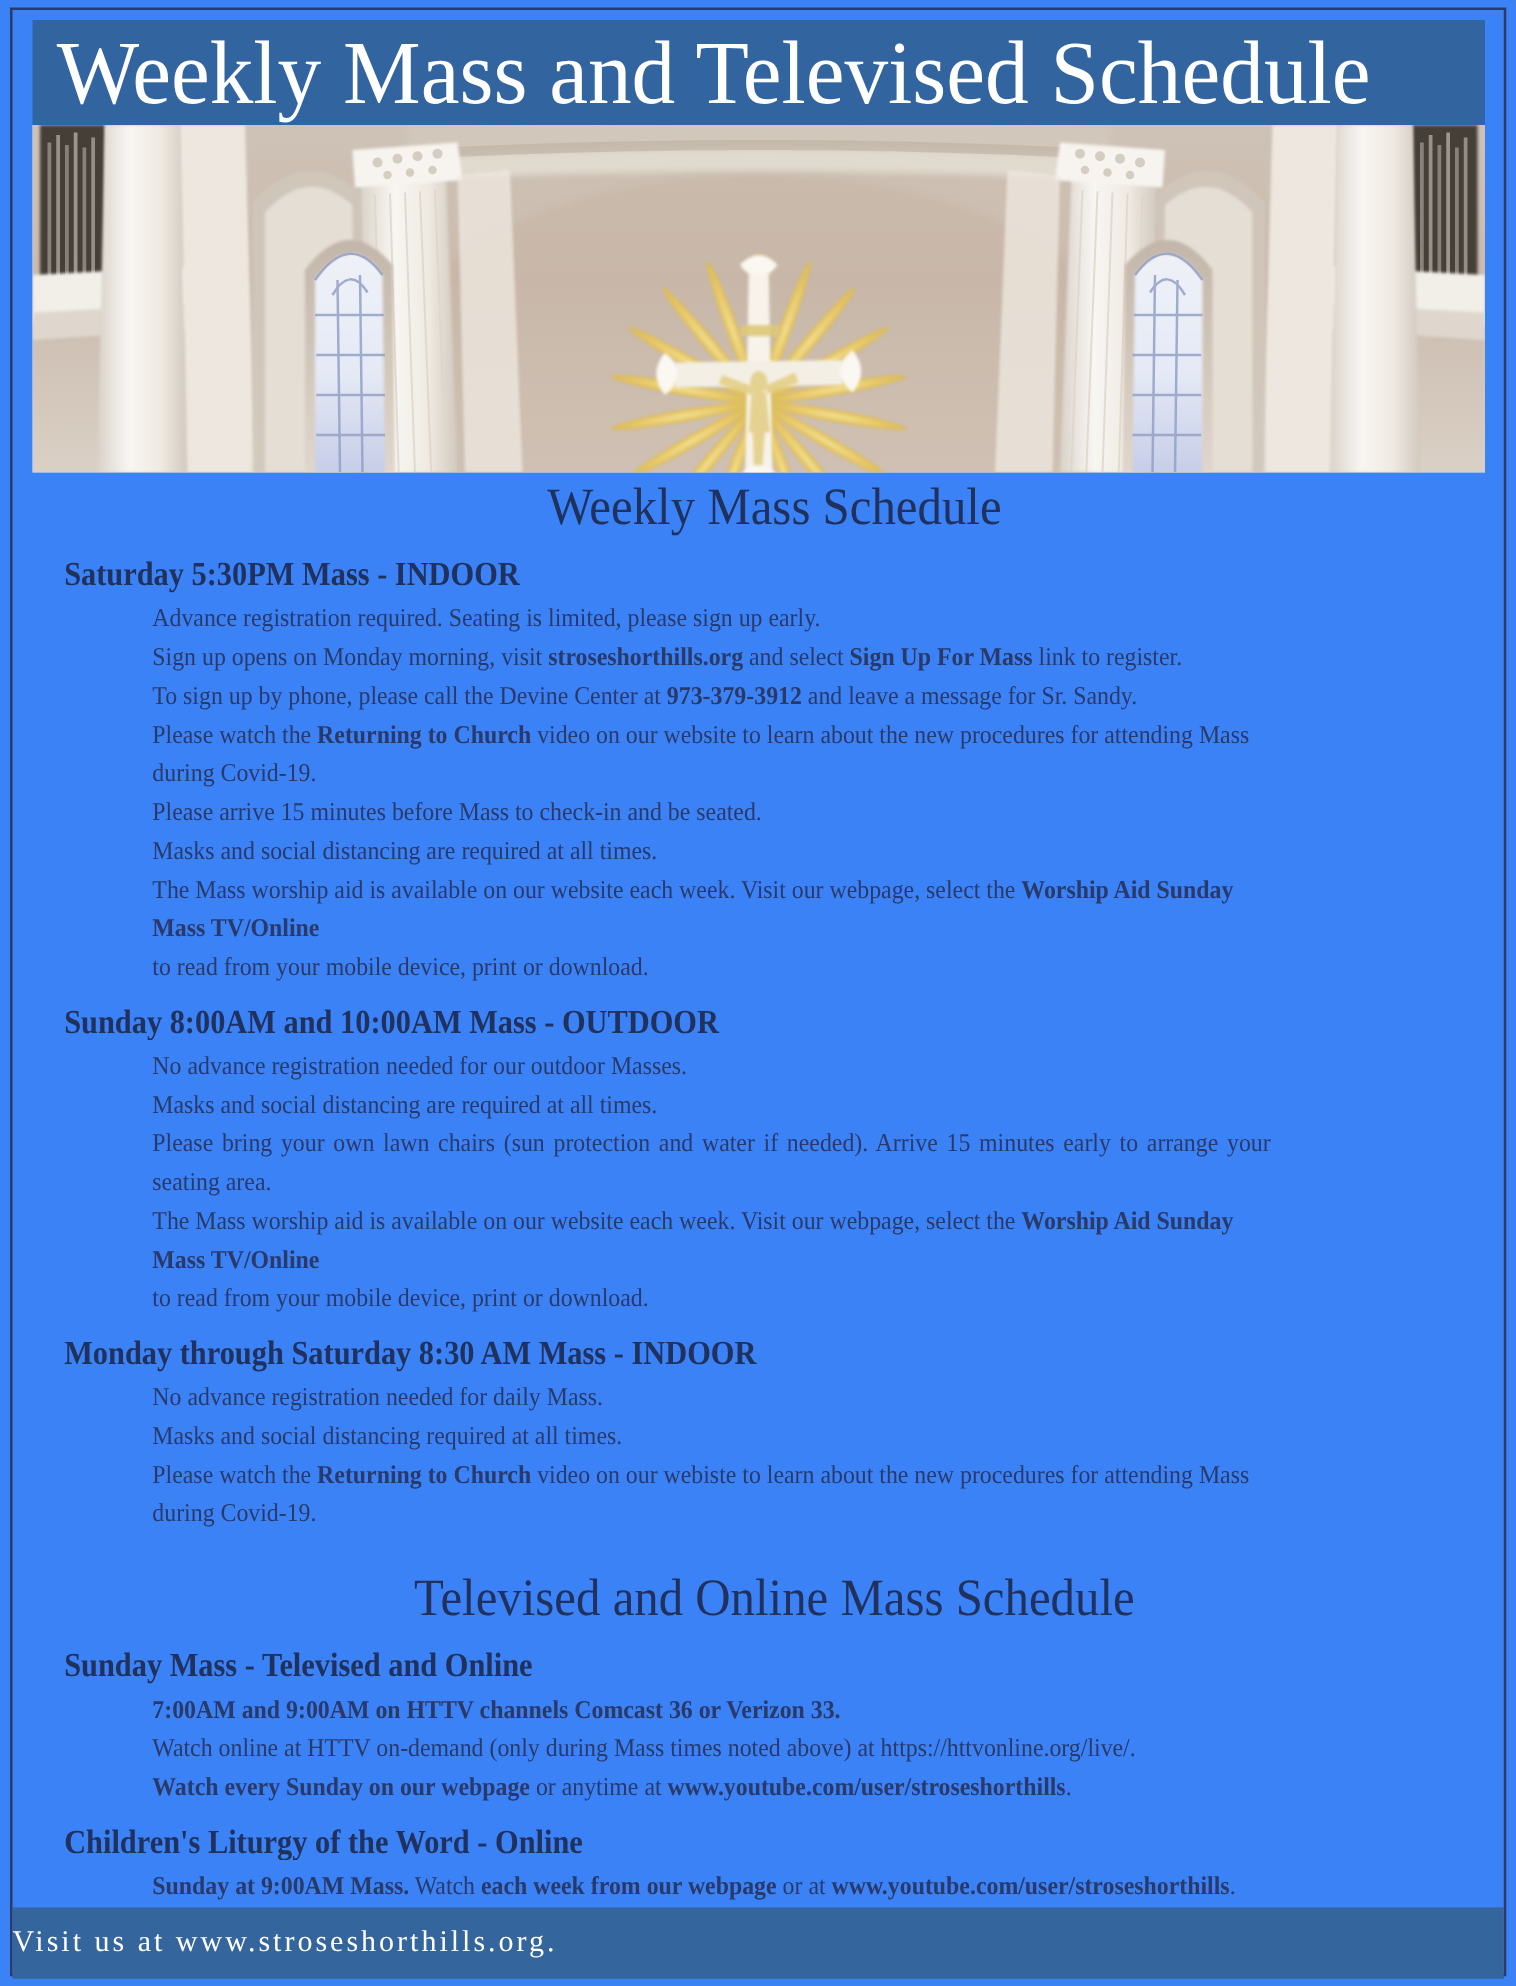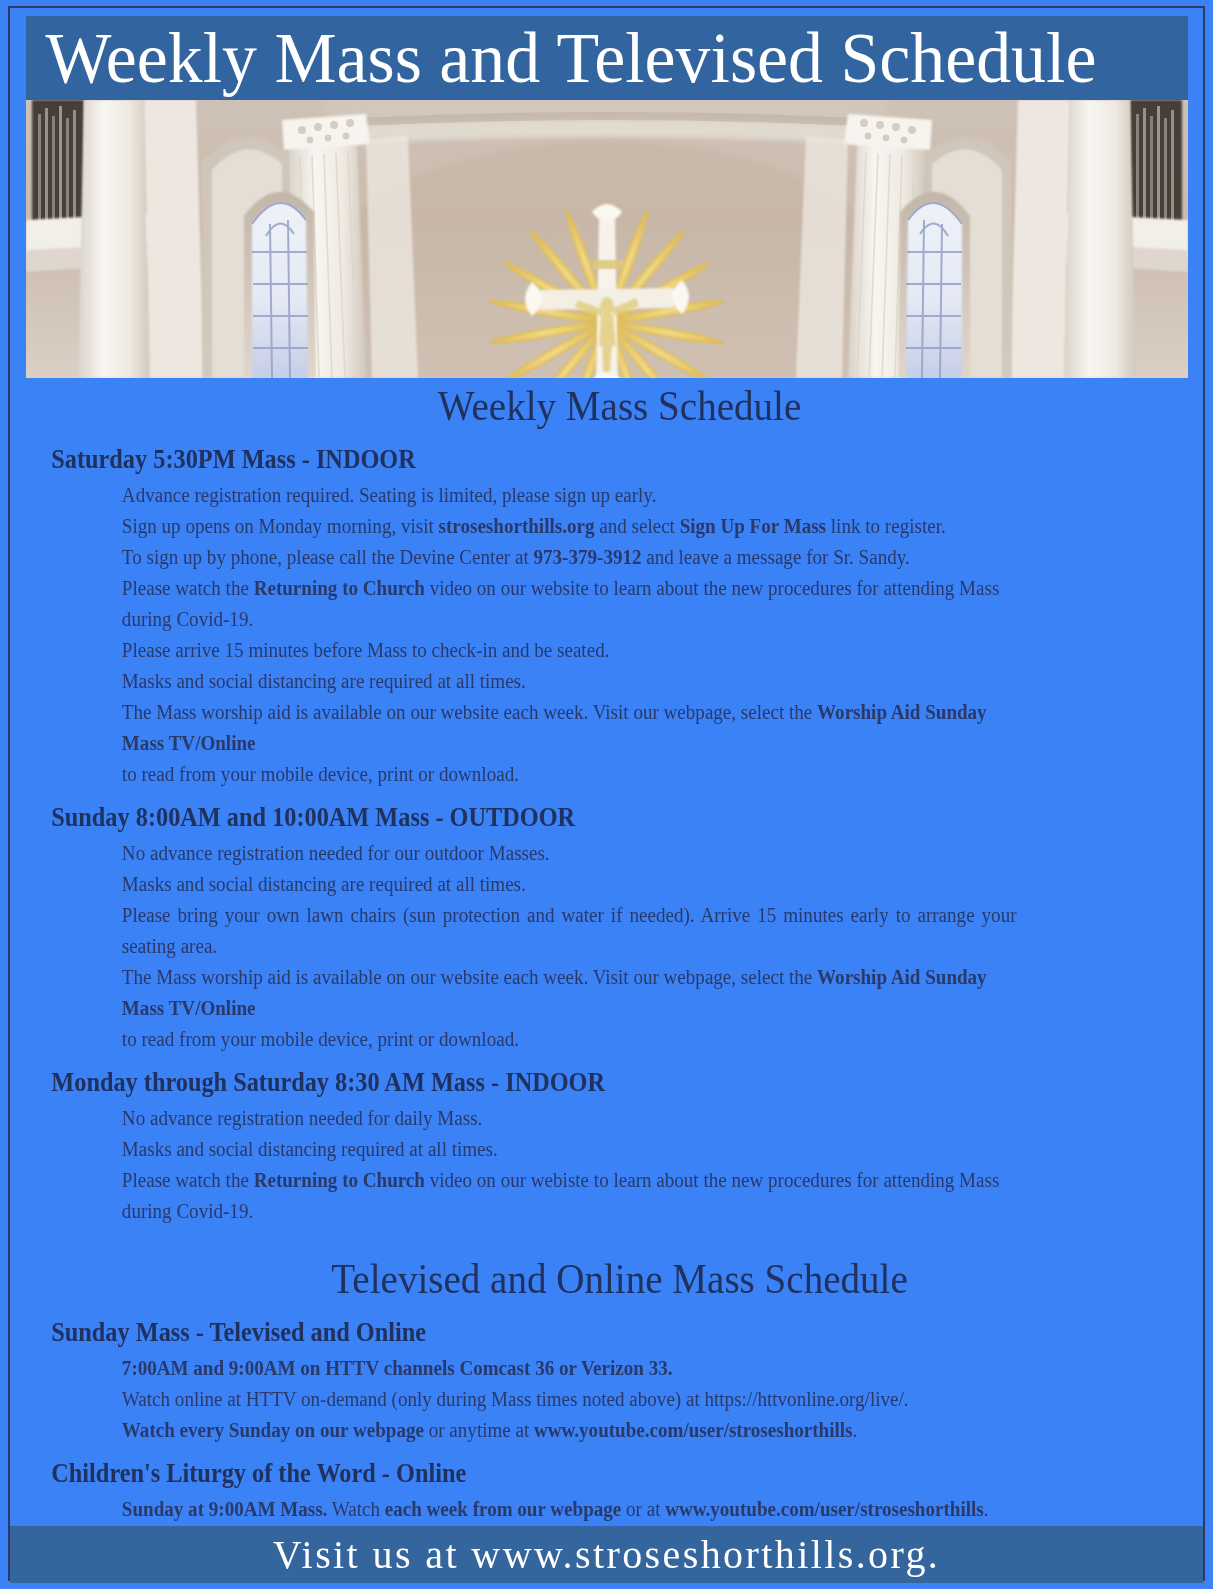--- a/index.html
+++ b/index.html
@@ -123,23 +123,22 @@
     position: absolute;
     left: 10px;
     top: 1526px;
     width: 1193px;
     height: 57px;
     background: #34659d;
     overflow: hidden;
   }
   .footer-text {
     color: #ffffff;
-    font-size: 40px;
+    font-size: 24px;
     line-height: 57px;
-    text-align: center;
     letter-spacing: 2.4px;
     font-weight: 400;
     font-family: "Liberation Serif", "DejaVu Serif", serif;
   }
 </style>
 </head>
 <body>
 
 <div class="page">
 

